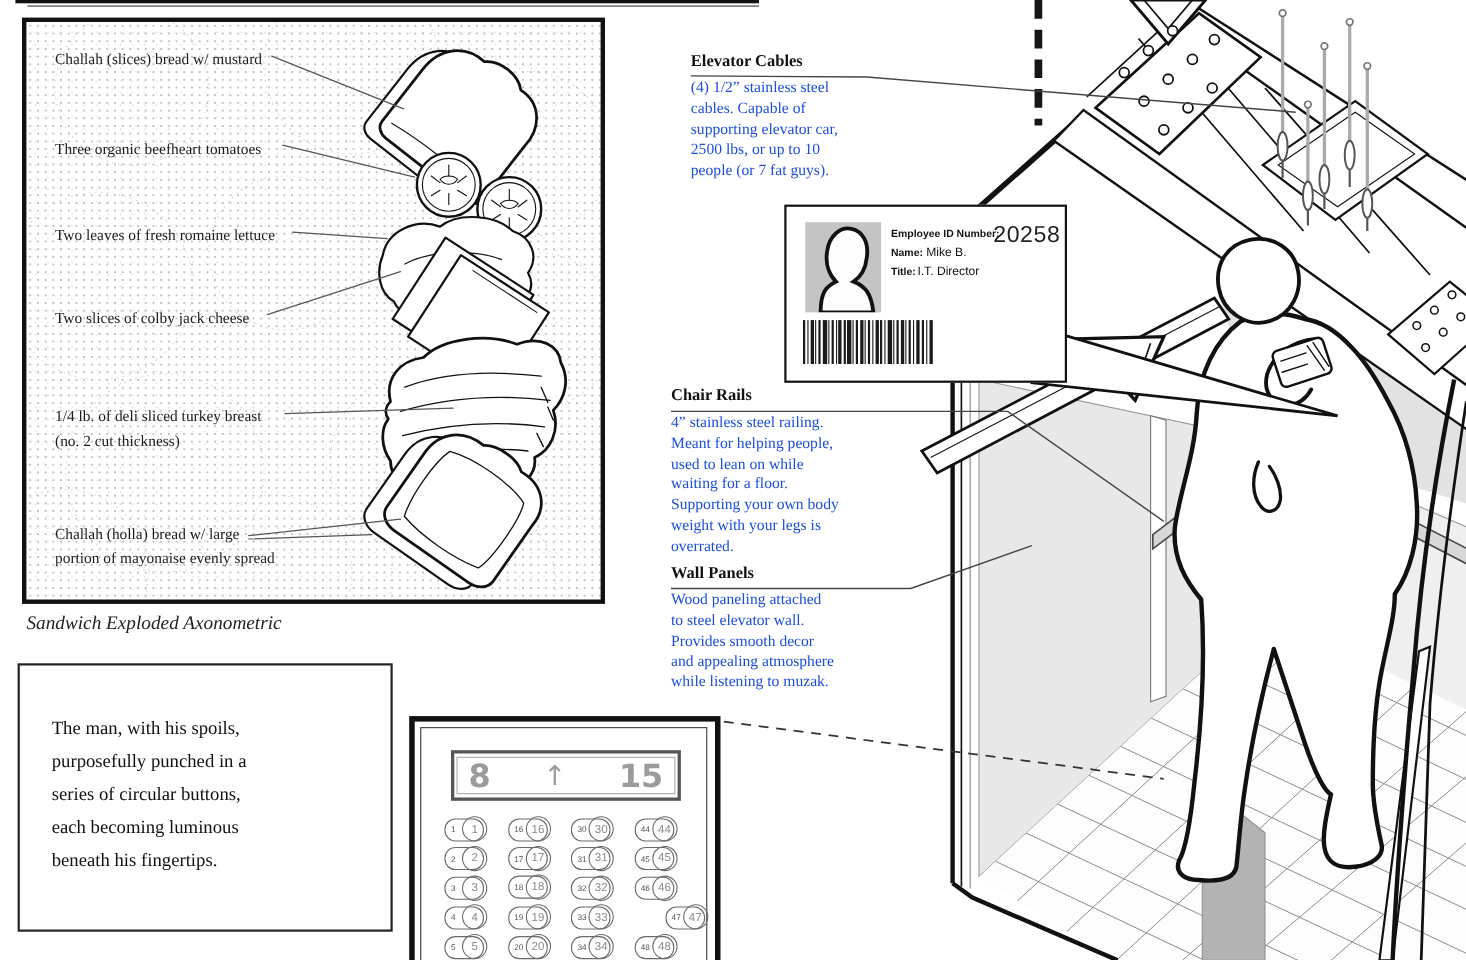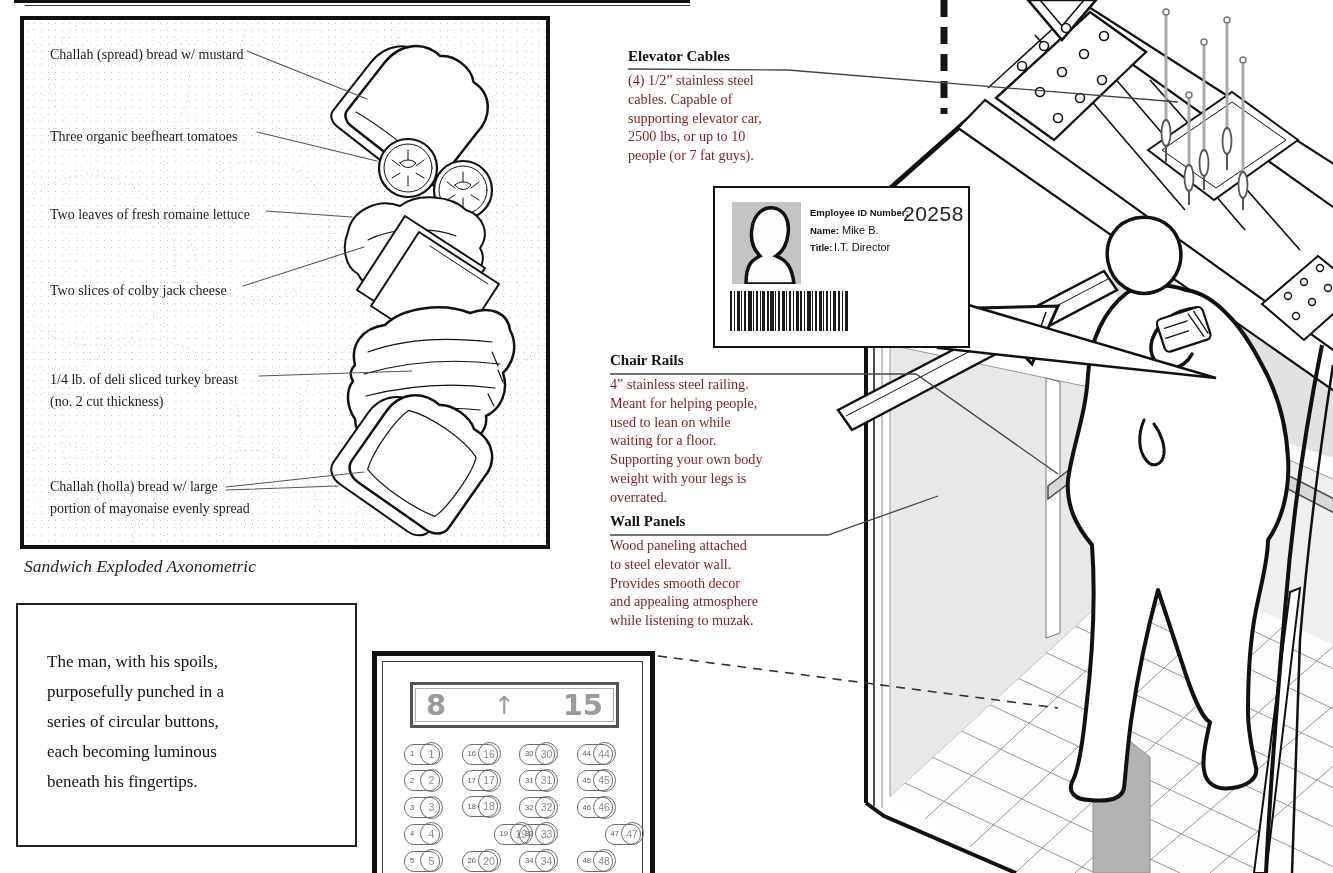--- a/index.html
+++ b/index.html
@@ -5,21 +5,21 @@
   html,body{margin:0;padding:0;background:#fff;}
   #page{position:relative;width:1333px;height:873px;overflow:hidden;background:#fff;
         font-family:"Liberation Serif", serif;color:#1a1a1a;}
   .abs{position:absolute;}
   svg{display:block;}
   
   .fig-label{font-size:14px;line-height:1.55;color:#1b1b1b;z-index:6;}
   .caption{font-style:italic;font-size:17.5px;color:#222;z-index:6;}
   .ann{z-index:6;}
   .ann .ann-title{font-weight:bold;font-size:15px;color:#111;}
-  .ann .ann-line{font-size:14.2px;line-height:18.8px;color:#7f1d1d;}
+  .ann .ann-line{font-size:14.2px;line-height:18.8px;color:#1d4ed8;}
   
   #story-box{left:16px;top:603px;width:337px;height:240px;border:2.5px solid #222;background:#fff;z-index:5;}
   #story-text{left:29px;top:42px;width:292px;font-size:17px;line-height:30px;color:#111;}
   
   #fig-panel{left:20px;top:16px;width:522px;height:525px;border:4px solid #111;background:#fff;z-index:1;
      background-image:radial-gradient(#c2c2c2 0.8px, transparent 1px),radial-gradient(#d8d8d8 0.7px, transparent 0.9px);
      background-size:7px 7px,11px 11px;background-position:0 0,3px 4px;}
   
   #crop-bar{left:14px;top:0;width:676px;height:2.5px;background:#111;z-index:4;}
   #crop-bar2{left:25px;top:5px;width:665px;height:1.2px;background:#333;z-index:4;}
@@ -263,21 +263,21 @@
     <g fill="none">
       <path d="M944,0 L944,114" stroke="#151515" stroke-width="7" stroke-dasharray="17,10"></path>
       <path d="M658,656 L1058,708" stroke="#333" stroke-width="1.6" stroke-dasharray="9,7"></path>
       <path d="M628,69 L788,70 L1178,102" stroke="#444" stroke-width="1.3"></path>
       <path d="M610,374 L916,374 L1058,474" stroke="#444" stroke-width="1.3"></path>
       <path d="M610,535 L828,535 L938,496" stroke="#444" stroke-width="1.3"></path>
     </g>
   </svg>
 
   <div class="abs fig-label" style="left:50px;top:44px;">
-      <div>Challah (spread) bread w/ mustard</div>
+      <div>Challah (slices) bread w/ mustard</div>
     </div>
   <div class="abs fig-label" style="left:50px;top:126px;">
       <div>Three organic beefheart tomatoes</div>
     </div>
   <div class="abs fig-label" style="left:50px;top:204px;">
       <div>Two leaves of fresh romaine lettuce</div>
     </div>
   <div class="abs fig-label" style="left:50px;top:280px;">
       <div>Two slices of colby jack cheese</div>
     </div>
@@ -434,21 +434,21 @@
           <span class="fb-circ">
             <i>17</i>
           </span>
         </div>
         <div class="fbtn" style="left: 84.5px; top: 140px;">
           <span class="fb-sm">18</span>
           <span class="fb-circ">
             <i>18</i>
           </span>
         </div>
-        <div class="fbtn" style="left: 84.5px; top: 167.9px; margin-left: 32px;">
+        <div class="fbtn" style="left: 84.5px; top: 167.9px;">
           <span class="fb-sm">19</span>
           <span class="fb-circ">
             <i>19</i>
           </span>
         </div>
         <div class="fbtn" style="left: 84.5px; top: 194.7px;">
           <span class="fb-sm">20</span>
           <span class="fb-circ">
             <i>20</i>
           </span>

